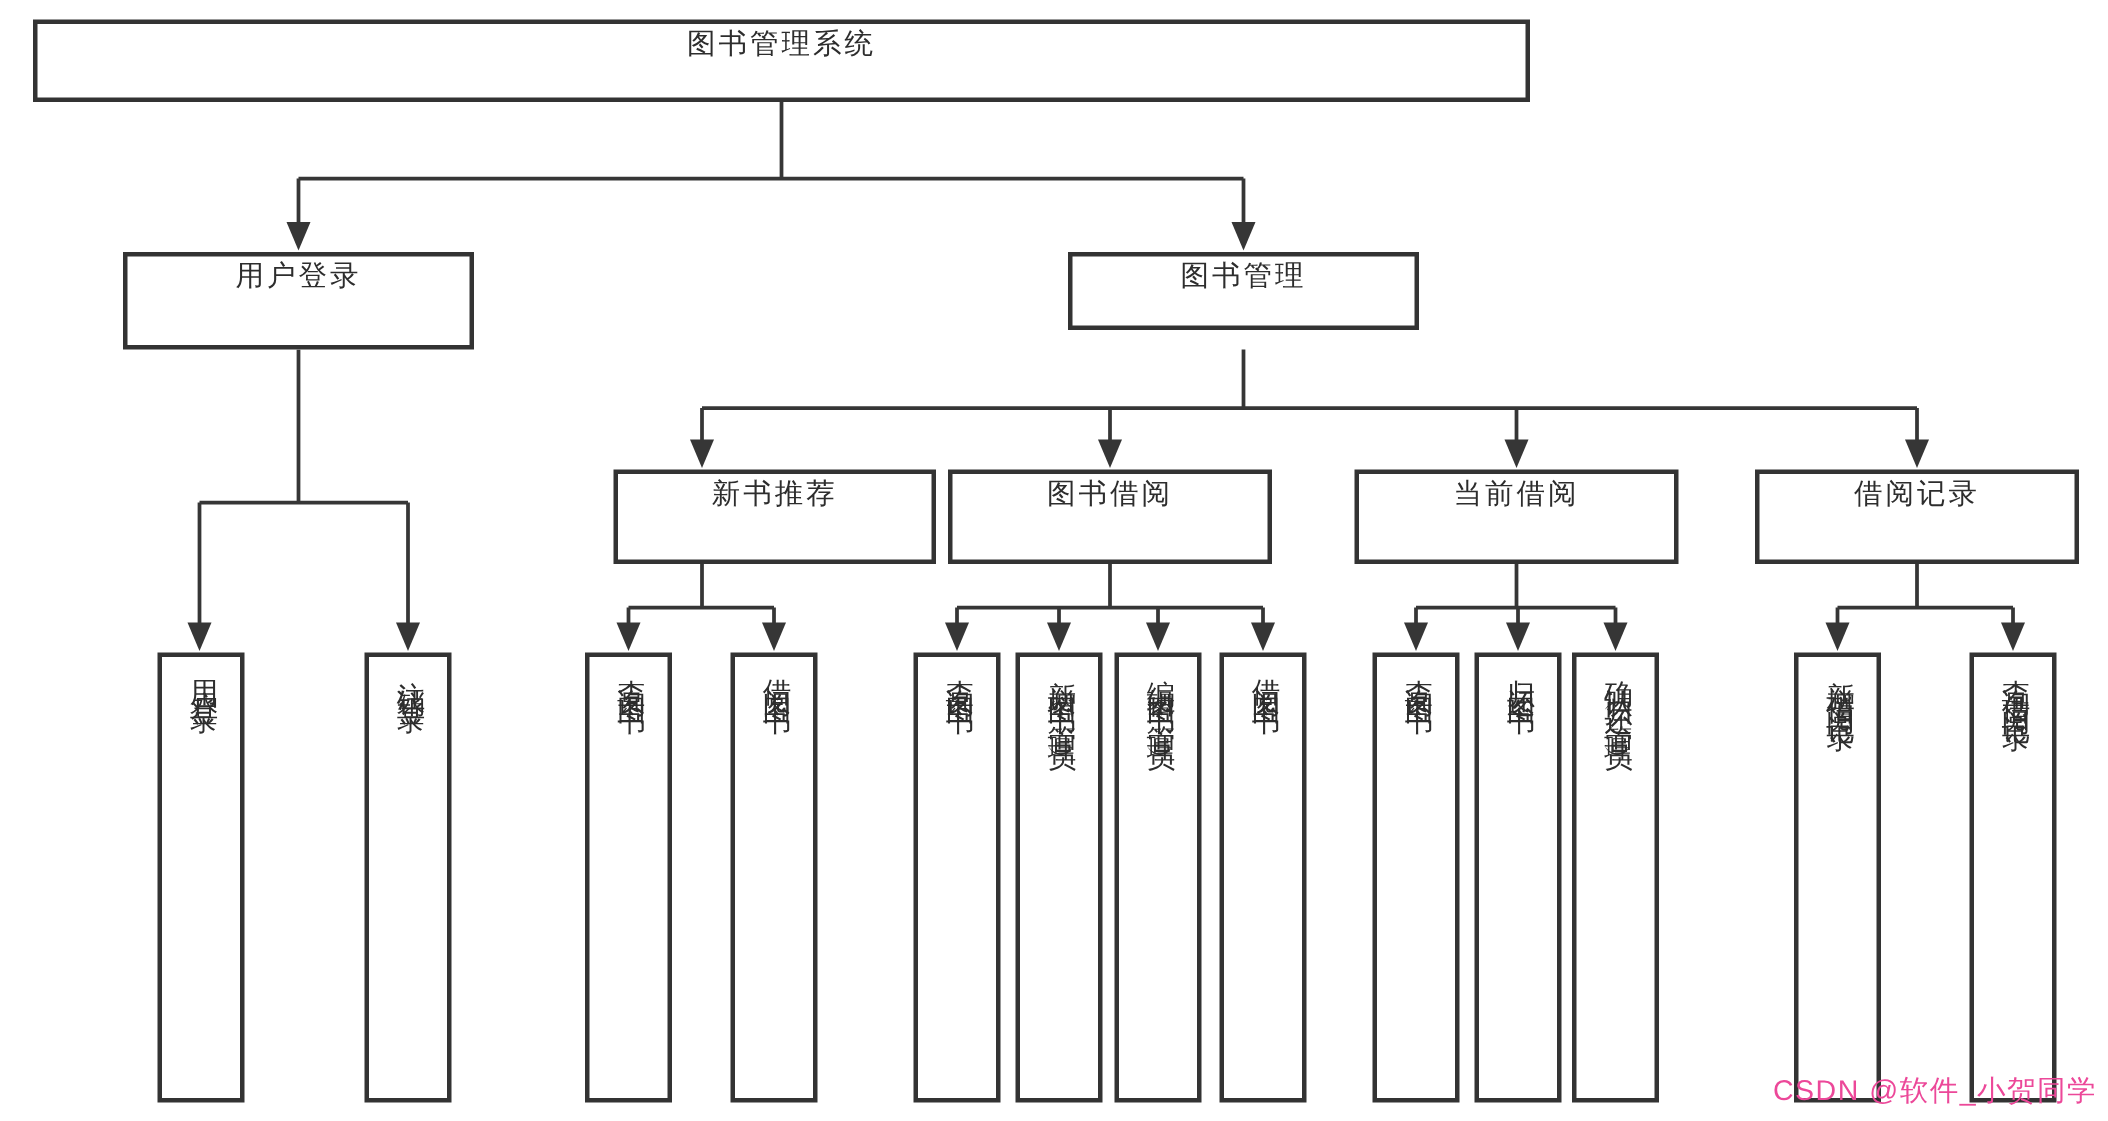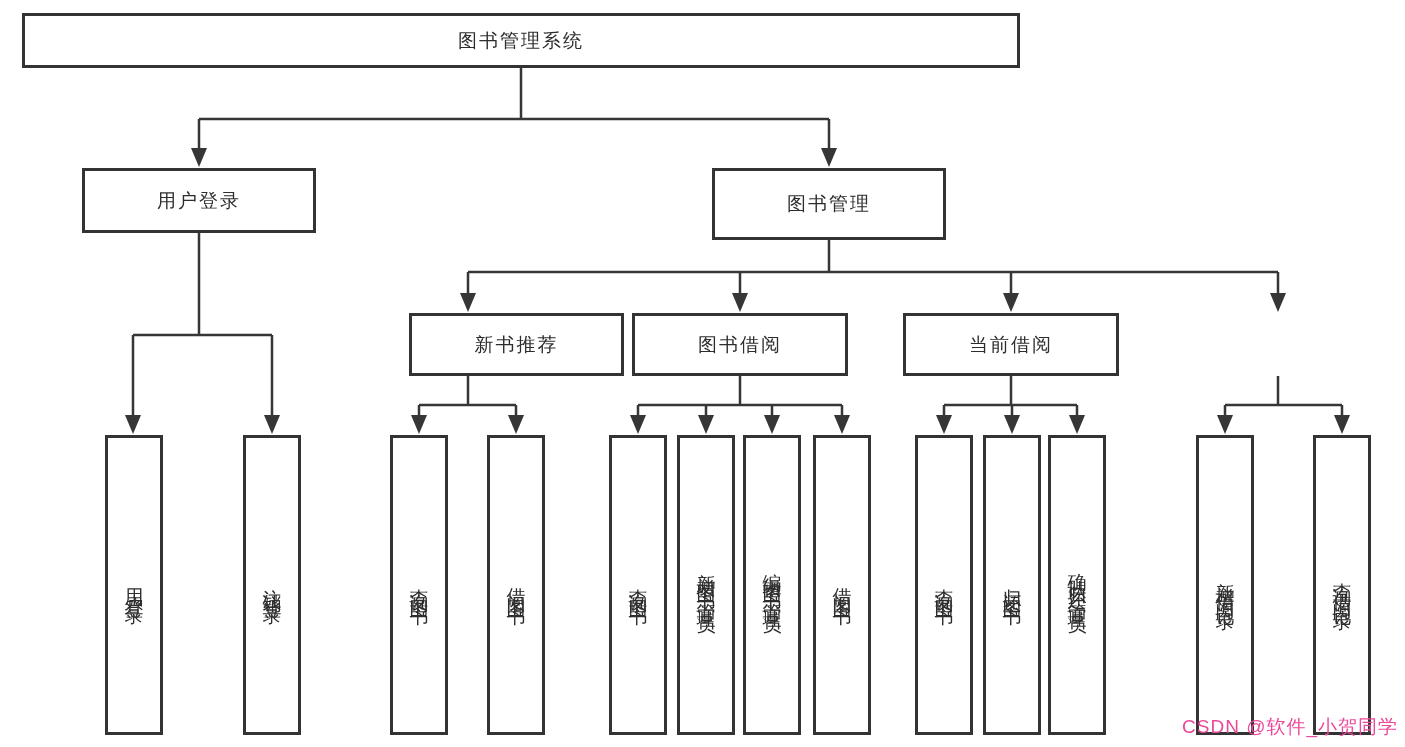--- a/index.html
+++ b/index.html
@@ -17,22 +17,23 @@
     left: 0; top: 0;
     width: 1405px; height: 747px;
     pointer-events: none;
   }
   .node {
     position: absolute;
     box-sizing: border-box;
     border: 3px solid #333333;
     background: #ffffff;
     display: flex;
-    align-items: center;
+    align-items: flex-start;
     justify-content: center;
+    font-family: Liberation Mono, monospace;
   }
   .hlabel {
     font-size: 19px;
     letter-spacing: 2px;
     white-space: nowrap;
   }
   .vlabel {
     writing-mode: vertical-lr;
     text-orientation: mixed;
     font-size: 19px;
@@ -88,32 +89,35 @@
     </g>
   </svg>
 
   <div class="node" style="left:22px; top:13px; width:998px; height:55px;">
     <span class="hlabel">图书管理系统</span>
   </div>
 
   <div class="node" style="left:82px; top:168px; width:234px; height:65px;">
     <span class="hlabel">用户登录</span>
   </div>
-  <div class="node" style="left:712px; top:168px; width:234px; height:72px;">
+  <div class="node" style="left:712px; top:168px; width:234px; height:52px;">
     <span class="hlabel">图书管理</span>
   </div>
 
   <div class="node" style="left:361px; top:313px; width:215px; height:63px;margin-left:48px;">
     <span class="hlabel">新书推荐</span>
   </div>
   <div class="node" style="left:903px; top:313px; width:216px; height:63px;">
     <span class="hlabel">当前借阅</span>
   </div>
   <div class="node" style="left:632px; top:313px; width:216px; height:63px;">
     <span class="hlabel">图书借阅</span>
+  </div>
+  <div class="node" style="left:1170px; top:313px; width:216px; height:63px;">
+    <span class="hlabel">借阅记录</span>
   </div>
 
   <div class="node" style="left:105px; top:435px; width:58px; height:300px;">
     <span class="vlabel">用户登录</span>
   </div>
   <div class="node" style="left:243px; top:435px; width:58px; height:300px;">
     <span class="vlabel">注销登录</span>
   </div>
 
   <div class="node" style="left:390px; top:435px; width:58px; height:300px;">

